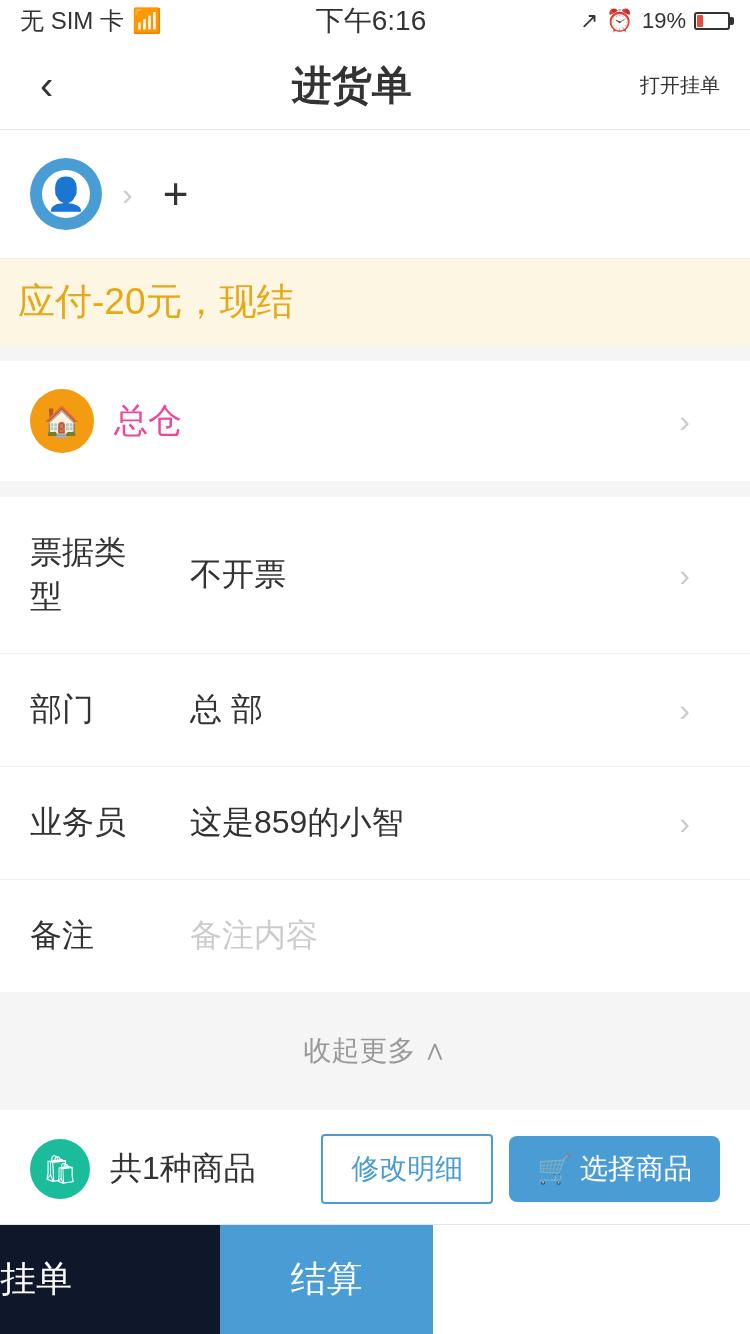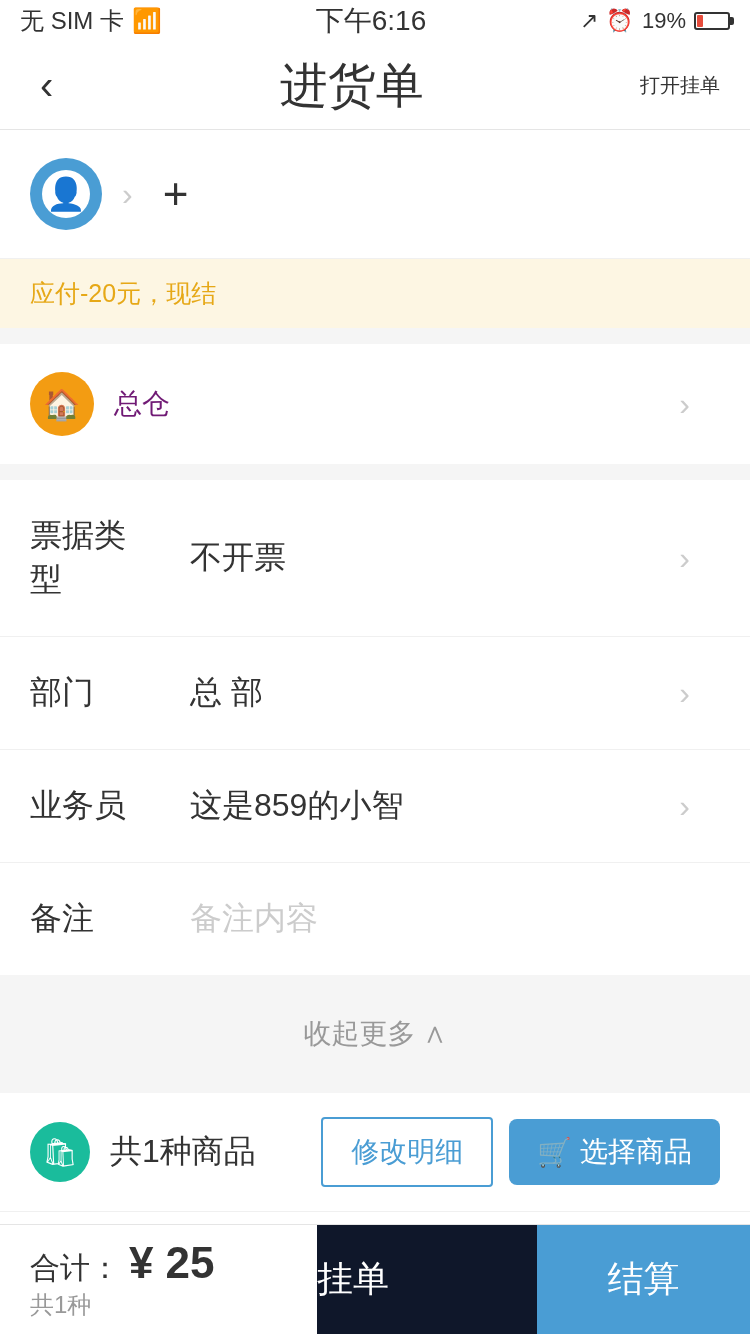--- a/index.html
+++ b/index.html
@@ -61,22 +61,22 @@
       padding: 0 30px;
       border-bottom: 1px solid #e5e5e5;
     }
     .nav-back {
       font-size: 40px;
       color: #333;
       cursor: pointer;
       padding: 10px;
     }
     .nav-title {
-      font-size: 48px;
-      font-weight: 400;
+      font-size: 40px;
+      font-weight: 700;
       color: #333;
     }
     .nav-action {
       font-size: 20px;
       color: #333;
     }
 
     
     .section {
       background: #fff;
@@ -117,44 +117,44 @@
     }
     .plus-btn {
       font-size: 44px;
       color: #333;
       cursor: pointer;
     }
 
     
     .alert-banner {
       background: #fdf6e3;
-      padding: 18px 30px;
-      font-size: 25px;
+      padding: 18px 18px;
+      font-size: 37px;
       color: #e6a817;
     }
 
     
     .warehouse-row {
       display: flex;
       align-items: center;
       padding: 28px 30px;
     }
     .warehouse-icon-wrap {
       width: 64px; height: 64px;
       border-radius: 50%;
       background: #f39c12;
       display: flex; align-items: center; justify-content: center;
       margin-right: 20px;
       flex-shrink: 0;
     }
     .warehouse-icon { font-size: 30px; color: #fff; }
     .warehouse-name {
       flex: 1;
-      font-size: 28px;
-      color: #701a75;
+      font-size: 34px;
+      color: #ec4899;
     }
 
     
     .form-row {
       display: flex;
       align-items: center;
       padding: 34px 30px;
       border-bottom: 1px solid #f0f0f0;
       background: #fff;
       gap: 20px;
@@ -433,26 +433,19 @@
         <span class="price-highlight">5千克</span>
         <span> = </span>
         <span class="price-highlight">¥25</span>
       </div>
     </div>
     <span class="product-menu">···</span>
   </div>
 </div>
 
 <div class="footer">
-  <div class="footer-total">
-    <div>
-      <span class="footer-total-label">合计：</span>
-      <span class="footer-total-amount">¥ 25</span>
-    </div>
-    <div class="footer-total-count">共1种</div>
-  </div>
   <div class="footer-btn-hold">
     <span>挂单</span>
   </div>
   <div class="footer-btn-checkout">
     <span>结算</span>
   </div>
 </div>
 
 </body></html>

